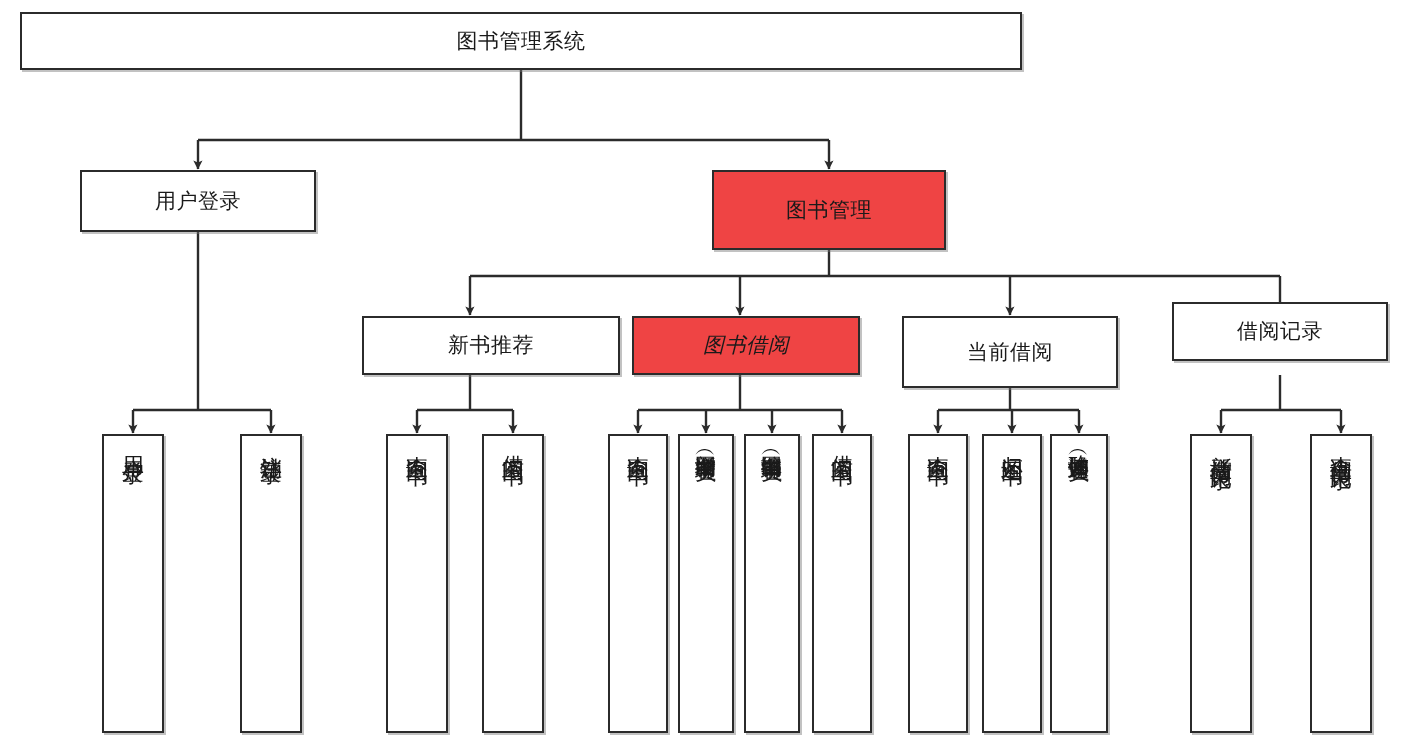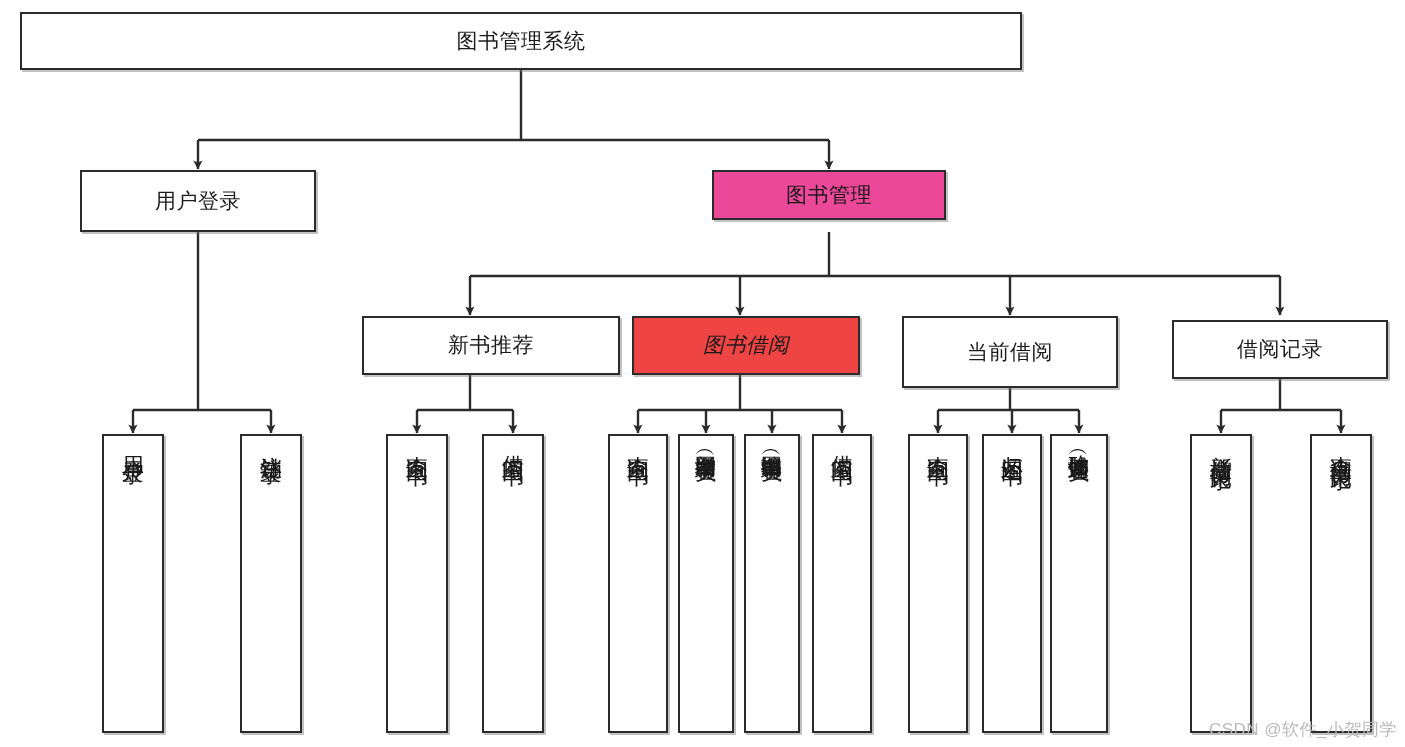--- a/index.html
+++ b/index.html
@@ -123,33 +123,33 @@
       </g>
   </svg>
 
   <div id="node-layer">
       <div class="node horiz" style="left: 20px; top: 12px; width: 1002px; height: 58px; border-color: rgb(43, 43, 43); background: rgb(255, 255, 255); color: rgb(26, 26, 26);">
         <span class="node-label">图书管理系统</span>
       </div>
       <div class="node horiz" style="left: 80px; top: 170px; width: 236px; height: 62px; border-color: rgb(43, 43, 43); background: rgb(255, 255, 255); color: rgb(26, 26, 26);">
         <span class="node-label">用户登录</span>
       </div>
-      <div class="node horiz" style="left: 712px; top: 170px; width: 234px; height: 50px; border-color: rgb(43, 43, 43); background: #ec4899; color: rgb(26, 26, 26);">
+      <div class="node horiz" style="left: 712px; top: 170px; width: 234px; height: 80px; border-color: rgb(43, 43, 43); background: #ef4444; color: rgb(26, 26, 26);">
         <span class="node-label">图书管理</span>
       </div>
       <div class="node horiz" style="left: 362px; top: 316px; width: 258px; height: 59px; border-color: rgb(43, 43, 43); background: rgb(255, 255, 255); color: rgb(26, 26, 26);">
         <span class="node-label">新书推荐</span>
       </div>
       <div class="node horiz" style="left: 632px; top: 316px; width: 228px; height: 59px; border-color: rgb(43, 43, 43); background: #ef4444; color: rgb(26, 26, 26); font-style: italic;">
         <span class="node-label">图书借阅</span>
       </div>
       <div class="node horiz" style="left: 902px; top: 316px; width: 216px; height: 72px; border-color: rgb(43, 43, 43); background: rgb(255, 255, 255); color: rgb(26, 26, 26);">
         <span class="node-label">当前借阅</span>
       </div>
-      <div class="node horiz" style="left: 1172px; top: 320px; width: 216px; height: 59px; border-color: rgb(43, 43, 43); background: rgb(255, 255, 255); color: rgb(26, 26, 26);">
+      <div class="node horiz" style="left: 1172px; top: 302px; width: 216px; height: 59px; border-color: rgb(43, 43, 43); background: rgb(255, 255, 255); color: rgb(26, 26, 26);">
         <span class="node-label">借阅记录</span>
       </div>
       <div class="node vert" style="left: 102px; top: 434px; width: 62px; height: 299px; border-color: rgb(43, 43, 43); background: rgb(255, 255, 255); color: rgb(26, 26, 26);">
         <span class="node-label">用户登录</span>
       </div>
       <div class="node vert" style="left: 240px; top: 434px; width: 62px; height: 299px; border-color: rgb(43, 43, 43); background: rgb(255, 255, 255); color: rgb(26, 26, 26);">
         <span class="node-label">注销登录</span>
       </div>
       <div class="node vert" style="left: 386px; top: 434px; width: 62px; height: 299px; border-color: rgb(43, 43, 43); background: rgb(255, 255, 255); color: rgb(26, 26, 26);">
         <span class="node-label">查询图书</span>
@@ -179,14 +179,13 @@
         <span class="node-label">确认归还（管理员）</span>
       </div>
       <div class="node vert" style="left: 1190px; top: 434px; width: 62px; height: 299px; border-color: rgb(43, 43, 43); background: rgb(255, 255, 255); color: rgb(26, 26, 26);">
         <span class="node-label">新增借阅记录</span>
       </div>
       <div class="node vert" style="left: 1310px; top: 434px; width: 62px; height: 299px; border-color: rgb(43, 43, 43); background: rgb(255, 255, 255); color: rgb(26, 26, 26);">
         <span class="node-label">查询借阅记录</span>
       </div>
     </div>
 
-  <div id="watermark">CSDN @软件_小贺同学</div>
 </div>
 
 </body></html>

